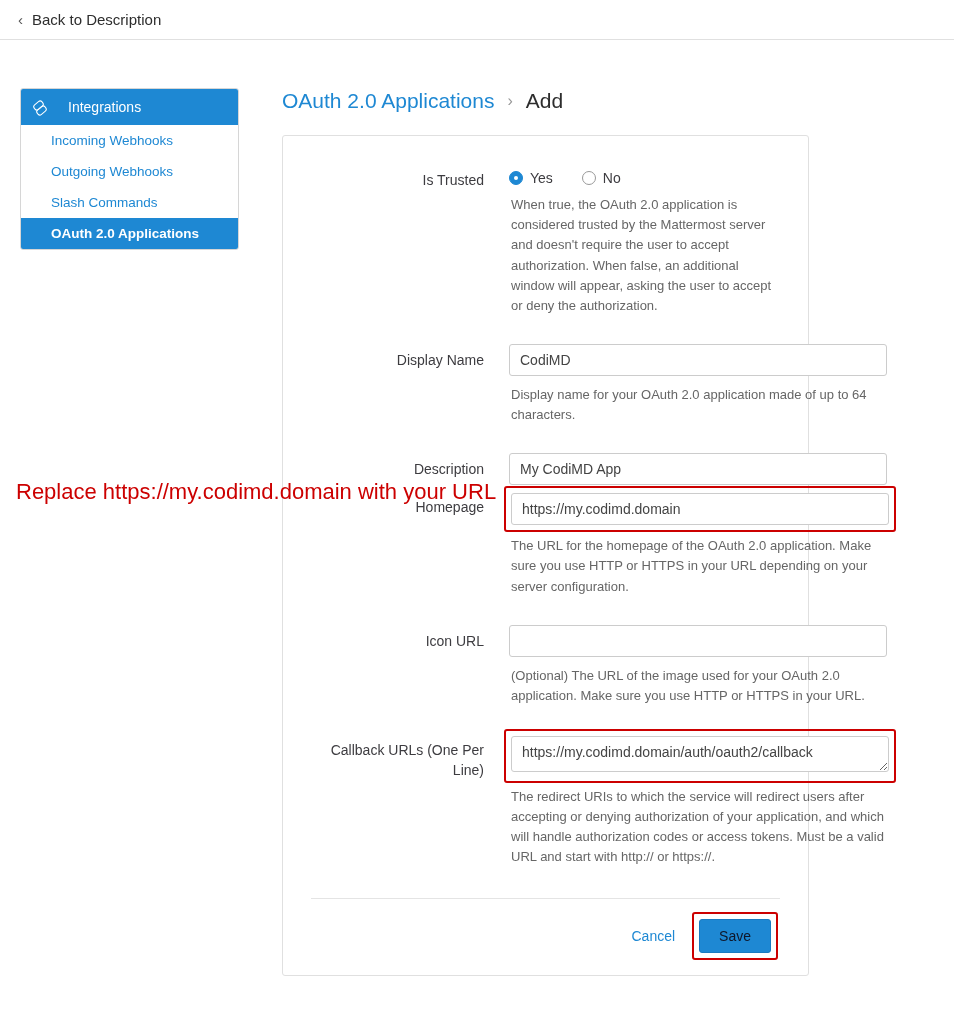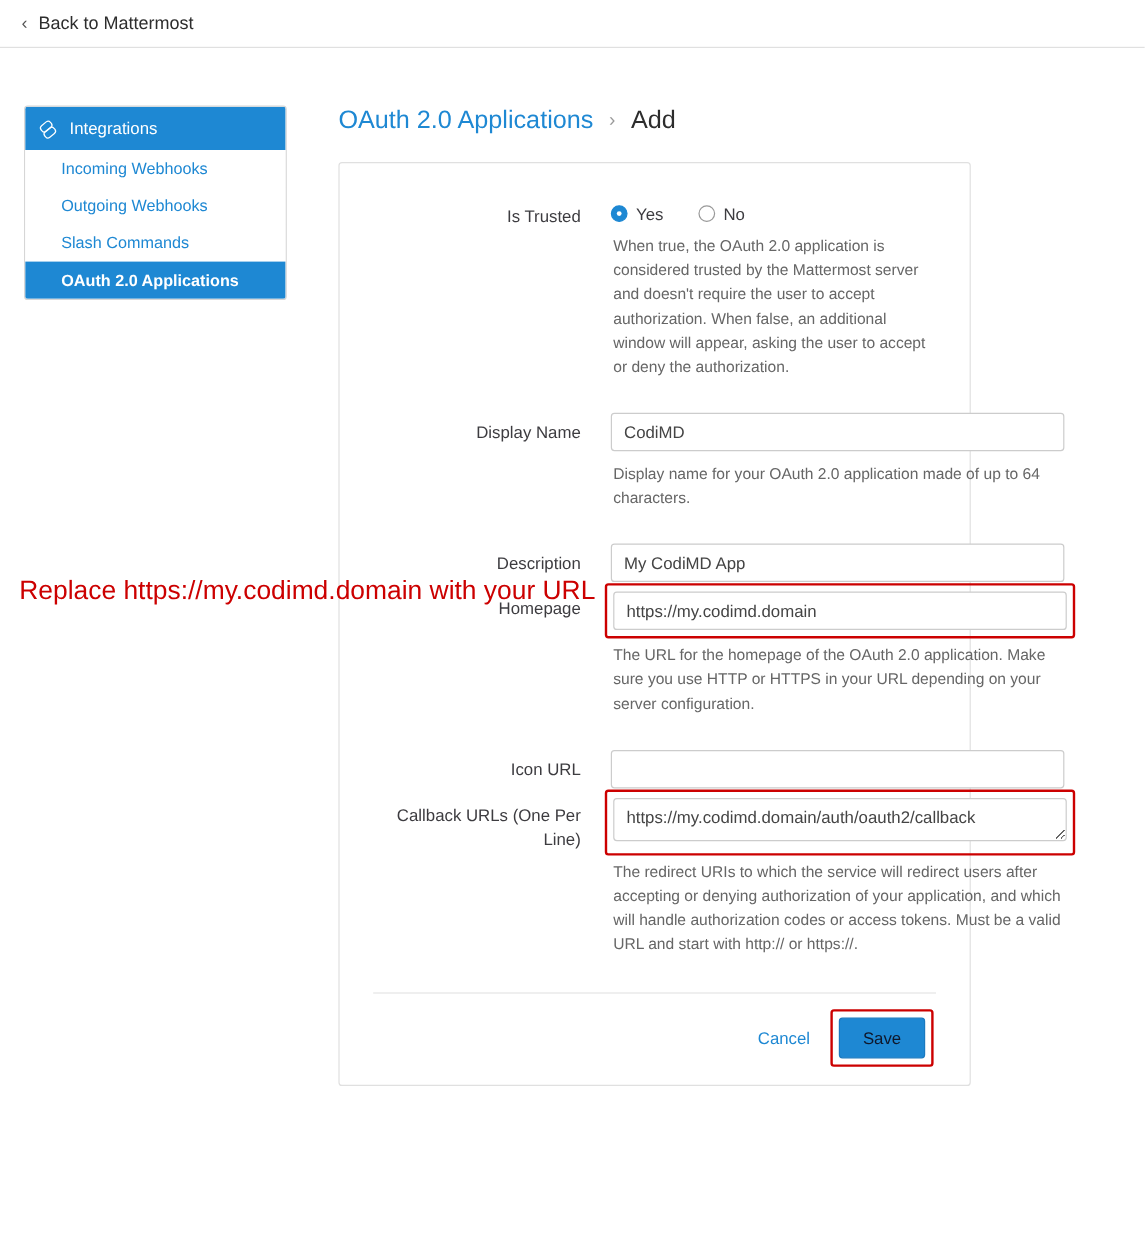--- a/index.html
+++ b/index.html
@@ -50,21 +50,21 @@
     overflow: hidden;
     background: #fff;
   }
   .side-header {
     background: #1e88d3;
     color: #fff;
     font-size: 14px;
     padding: 10px 12px;
     display: flex;
     align-items: center;
-    gap: 12px;
+    gap: 22px;
   }
   .link-icon {
     display: inline-block;
     width: 13px;
     height: 13px;
     position: relative;
   }
   .link-icon:before, .link-icon:after {
     content: "";
     position: absolute;
@@ -227,21 +227,21 @@
   .wrap { position: relative; }
 </style>
 </head>
 <body>
 
 <div class="wrap">
 
   <div class="topbar">
     <a class="back-link">
       <span class="chev-left">‹</span>
-      <span>Back to Mattermost</span>
+      <span>Back to Description</span>
     </a>
   </div>
 
   <div class="page">
 
     <div class="sidebar">
       <div class="side-box">
         <div class="side-header">
           <span class="link-icon"></span>
           <span>Integrations</span>
@@ -299,20 +299,21 @@
               <input class="txt" type="text" value="https://my.codimd.domain" style="">
             </span>
             <div class="help">The URL for the homepage of the OAuth 2.0 application. Make sure you use HTTP or HTTPS in your URL depending on your server configuration.</div>
           </div>
         </div>
 
         <div class="row">
           <div class="label">Icon URL</div>
           <div class="field">
             <input class="txt" type="text" value="" style="">
+            <div class="help">(Optional) The URL of the image used for your OAuth 2.0 application. Make sure you use HTTP or HTTPS in your URL.</div>
           </div>
         </div>
 
         <div class="row">
           <div class="label">Callback URLs (One Per Line)</div>
           <div class="field">
             <span class="hl">
               <textarea class="txt" style="">https://my.codimd.domain/auth/oauth2/callback</textarea>
             </span>
             <div class="help">The redirect URIs to which the service will redirect users after accepting or denying authorization of your application, and which will handle authorization codes or access tokens. Must be a valid URL and start with http:// or https://.</div>

